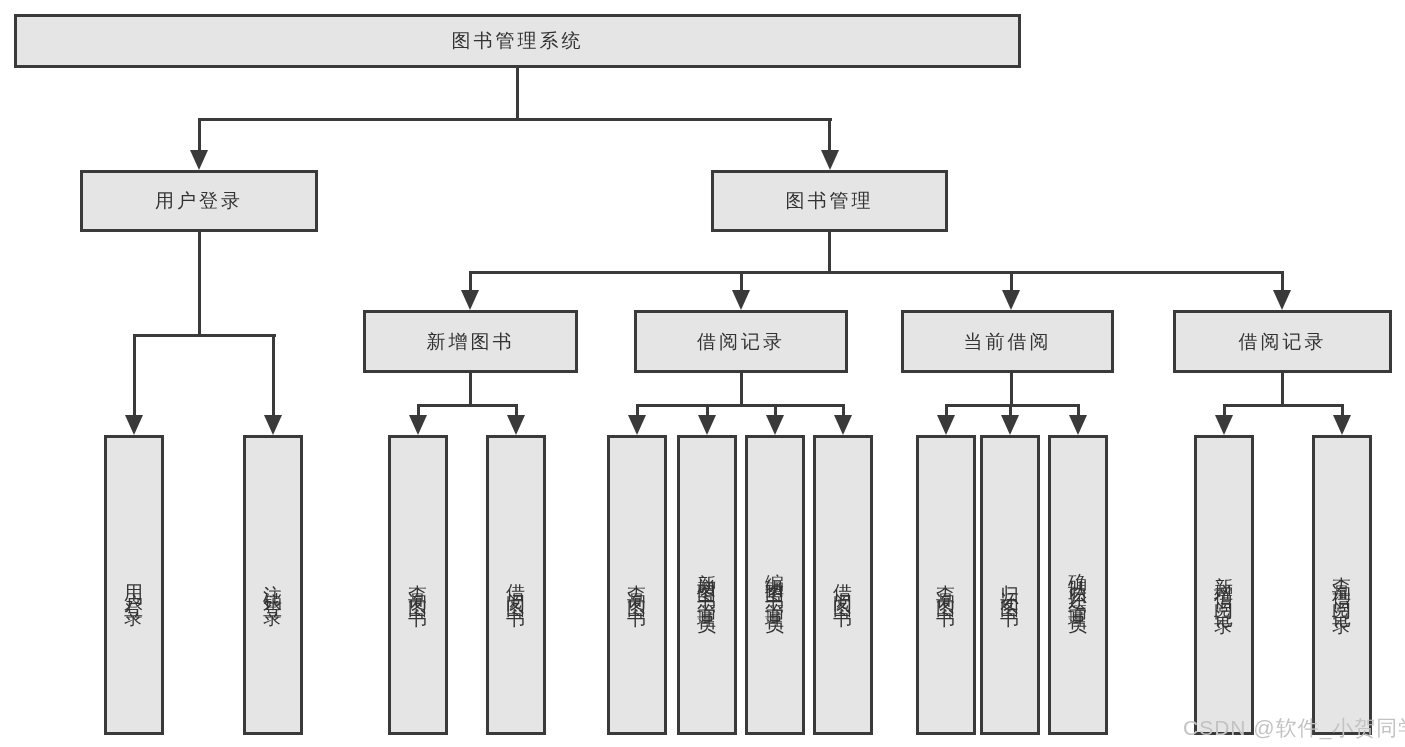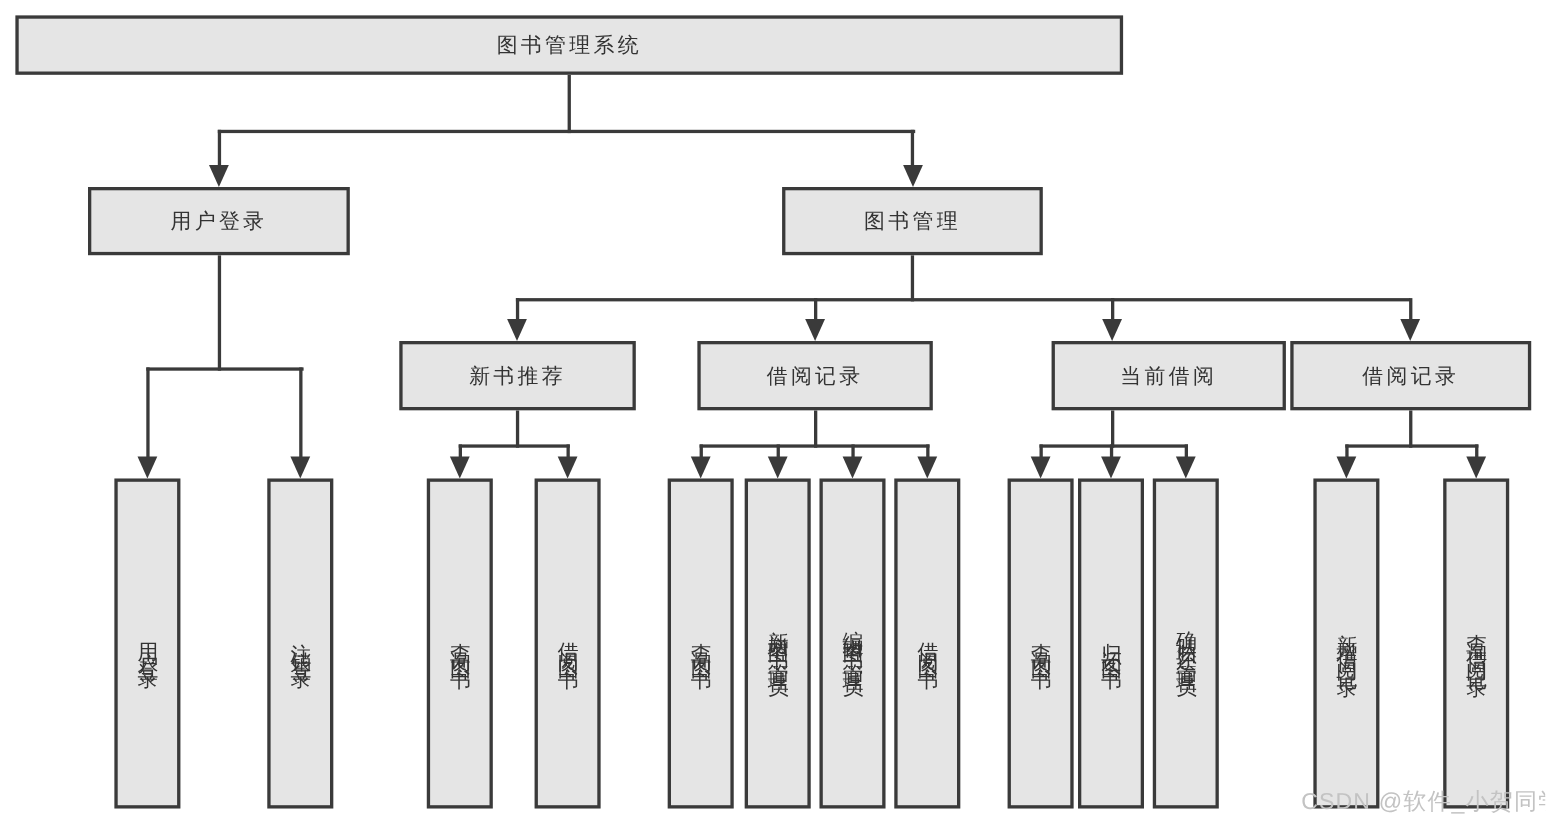--- a/index.html
+++ b/index.html
@@ -72,26 +72,26 @@
   <div class="line" style="left:469px;top:271px;width:3px;height:25px"></div>
   <div class="arrow" style="left:461px;top:290px"></div>
   <div class="line" style="left:740px;top:271px;width:3px;height:25px"></div>
   <div class="arrow" style="left:732px;top:290px"></div>
   <div class="line" style="left:1010px;top:271px;width:3px;height:25px"></div>
   <div class="arrow" style="left:1002px;top:290px"></div>
   <div class="line" style="left:1281px;top:271px;width:3px;height:25px"></div>
   <div class="arrow" style="left:1273px;top:290px"></div>
 
   <div class="box" style="left:363px;top:310px;width:215px;height:63px">
-    <span class="htext">新书推荐</span>
+    <span class="htext">新增图书</span>
   </div>
   <div class="box" style="left:634px;top:310px;width:214px;height:63px">
     <span class="htext">借阅记录</span>
   </div>
-  <div class="box" style="left:956px;top:310px;width:213px;height:63px">
+  <div class="box" style="left:901px;top:310px;width:213px;height:63px">
     <span class="htext">当前借阅</span>
   </div>
   <div class="box" style="left:1173px;top:310px;width:219px;height:63px">
     <span class="htext">借阅记录</span>
   </div>
 
   <div class="line" style="left:469px;top:373px;width:3px;height:34px"></div>
   <div class="line" style="left:417px;top:404px;width:101px;height:3px"></div>
   <div class="line" style="left:417px;top:404px;width:3px;height:14px"></div>
   <div class="arrow" style="left:409px;top:415px"></div>

